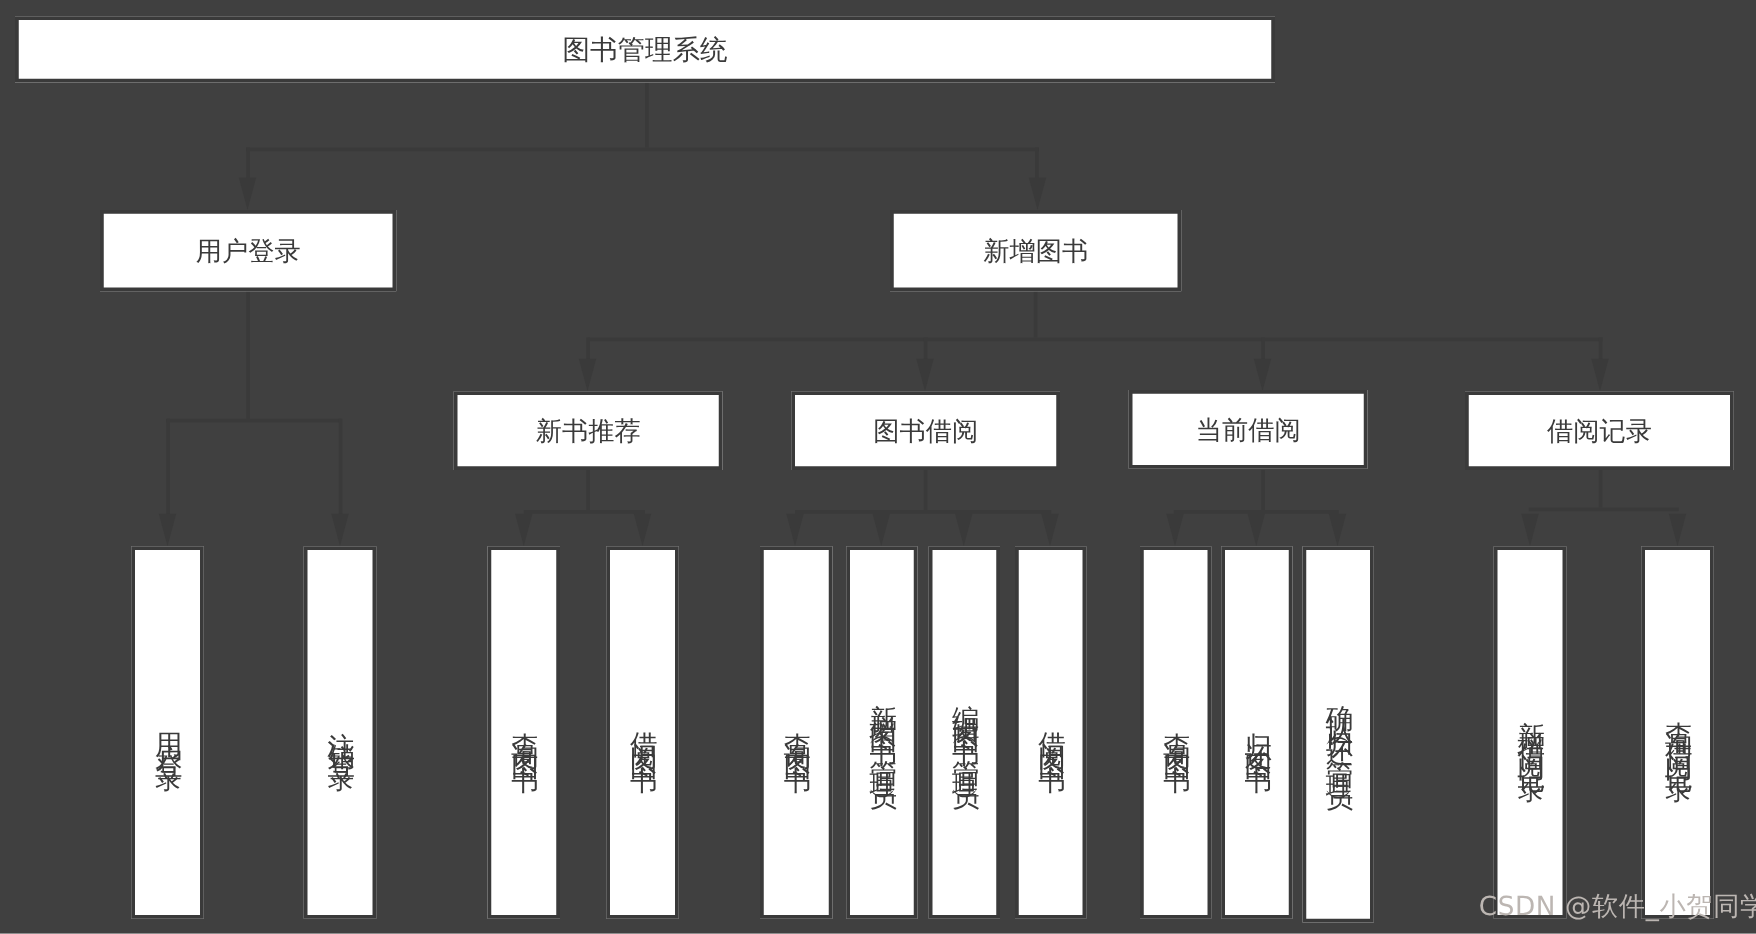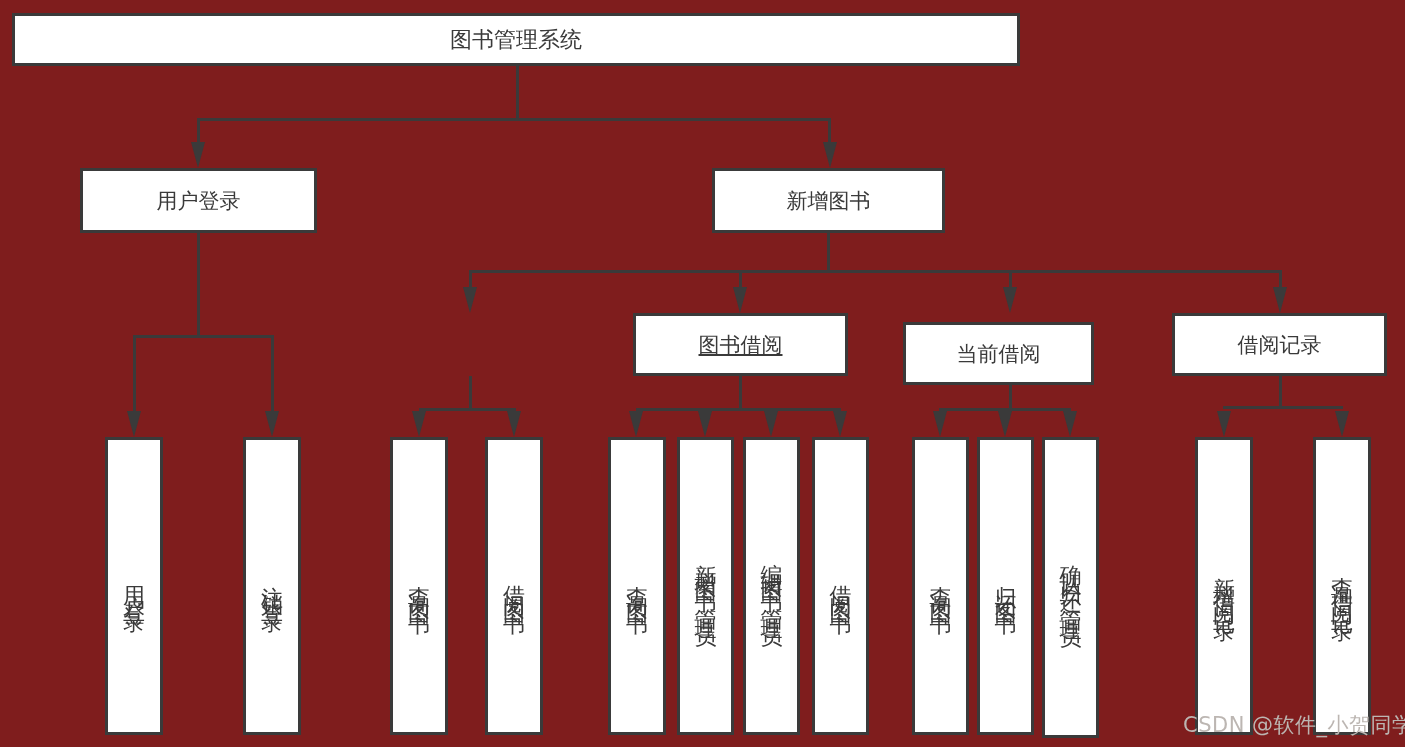--- a/index.html
+++ b/index.html
@@ -1,18 +1,18 @@
 <!DOCTYPE html>
 <html><head>
 <meta charset="utf-8">
 <style>
   :root { --line:#3a3a3a; --text:#3a3a3a; }
   html,body { margin:0; padding:0; background:#ffffff; }
   #canvas {
-    position:relative; width:1405px; height:747px; background:#7f1d1d;
+    position:relative; width:1405px; height:747px; background:#404040;
     font-family:"DejaVu Sans","Liberation Sans",sans-serif; color:var(--text);
     overflow:hidden;
   }
   .box {
     position:absolute; box-sizing:border-box; background:#ffffff;
     border:3px solid var(--line); display:flex; align-items:center; justify-content:center;
     font-size:21px; color:var(--text); z-index:2;
   }
   .root-box { font-size:22px; }
   .vbox span {
@@ -60,22 +60,23 @@
   <div class="hline" style="left:470px;top:270px;width:812px;"></div>
   <div class="vline" style="left:469px;top:270px;height:19px;"></div>
   <div class="arrow" style="left:463px;top:287px;"></div>
   <div class="vline" style="left:739px;top:270px;height:19px;"></div>
   <div class="arrow" style="left:733px;top:287px;"></div>
   <div class="vline" style="left:1009px;top:270px;height:19px;"></div>
   <div class="arrow" style="left:1003px;top:287px;"></div>
   <div class="vline" style="left:1279px;top:270px;height:19px;"></div>
   <div class="arrow" style="left:1273px;top:287px;"></div>
 
-  <div class="box" style="left:633px;top:313px;width:215px;height:63px;text-decoration:underline;">图书借阅</div>
-  <div class="box" style="left:903px;top:322px;width:191px;height:63px;">当前借阅</div>
+  <div class="box" style="left:363px;top:313px;width:215px;height:63px;">新书推荐</div>
+  <div class="box" style="left:633px;top:313px;width:215px;height:63px;">图书借阅</div>
+  <div class="box" style="left:903px;top:312px;width:191px;height:63px;">当前借阅</div>
   <div class="box" style="left:1172px;top:313px;width:215px;height:63px;">借阅记录</div>
 
   <div class="vline" style="left:469px;top:376px;height:32px;"></div>
   <div class="hline" style="left:419px;top:408px;width:97px;"></div>
   <div class="arrow" style="left:412px;top:411px;"></div>
   <div class="arrow" style="left:507px;top:411px;"></div>
 
   <div class="vline" style="left:739px;top:376px;height:32px;"></div>
   <div class="hline" style="left:636px;top:408px;width:205px;"></div>
   <div class="arrow" style="left:629px;top:411px;"></div>

